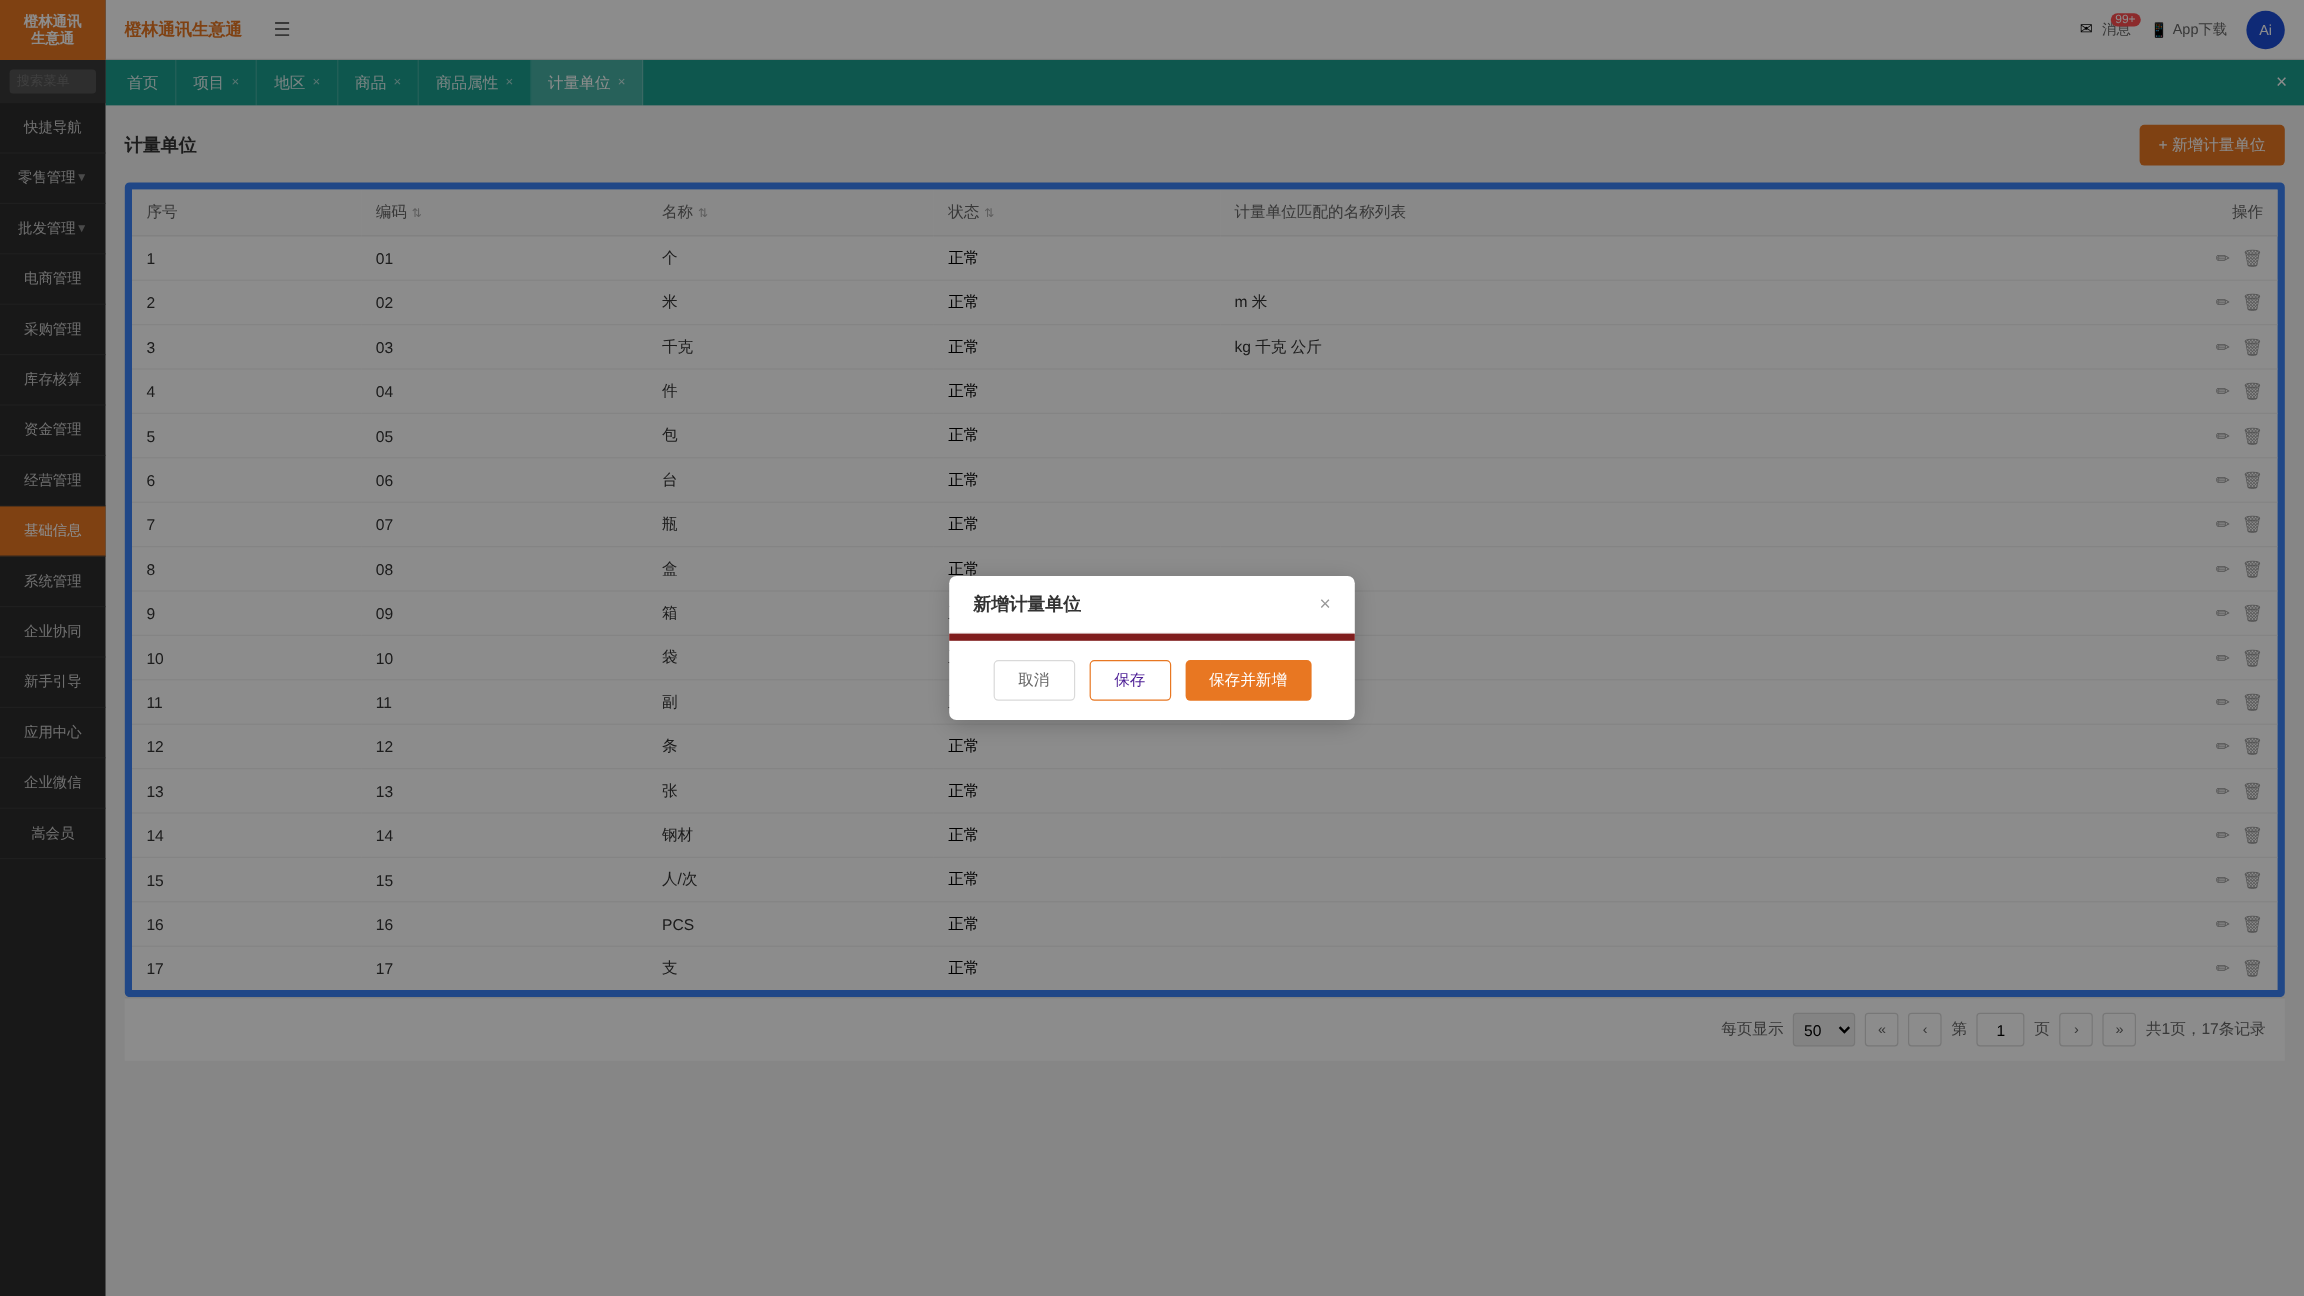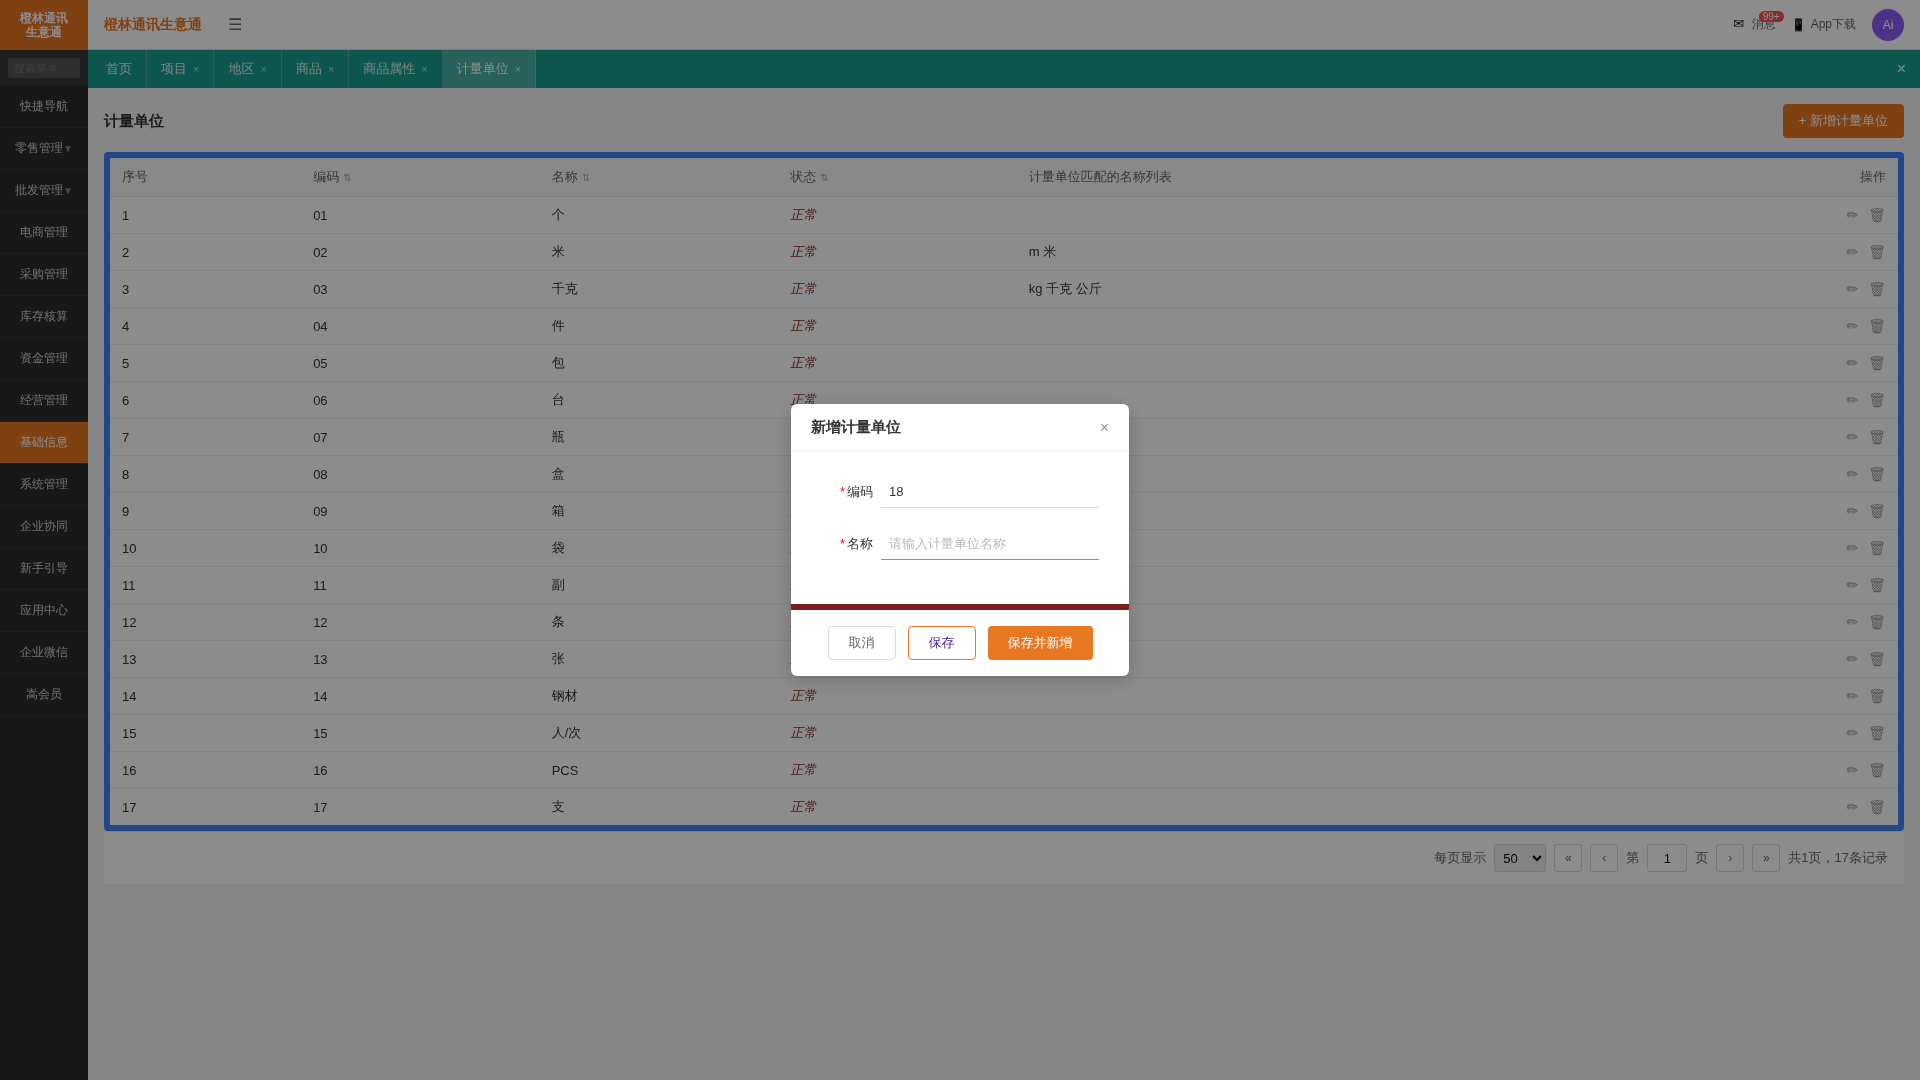--- a/index.html
+++ b/index.html
@@ -79,21 +79,21 @@
       border-bottom: 1px solid #e0e0e0;
       flex-shrink: 0;
     }
     .topbar-left { display: flex; align-items: center; gap: 26px; }
     .topbar-logo-placeholder { color: #e87722; font-size: 14px; font-weight: bold; }
     .topbar-collapse { cursor: pointer; color: #666; font-size: 16px; }
     .topbar-right { display: flex; align-items: center; gap: 16px; }
     .topbar-badge-area { position: relative; cursor: pointer; }
     .topbar-badge { background: #ff4d4f; color: white; font-size: 10px; border-radius: 10px; padding: 0 4px; position: absolute; top: -5px; right: -8px; }
     .topbar-app { color: #666; font-size: 12px; cursor: pointer; display: flex; align-items: center; gap: 4px; }
-    .topbar-avatar { width: 32px; height: 32px; border-radius: 50%; background: #8b5cf6; display: flex; align-items: center; justify-content: center; color: white; font-size: 12px; cursor: pointer; }
+    .topbar-avatar { width: 32px; height: 32px; border-radius: 50%; background: #1d4ed8; display: flex; align-items: center; justify-content: center; color: white; font-size: 12px; cursor: pointer; }
 
     
     .tabbar {
       background: #1a9e8e;
       display: flex;
       align-items: center;
       padding: 0 4px;
       height: 38px;
       flex-shrink: 0;
     }
@@ -162,21 +162,21 @@
       font-size: 13px;
     }
     th .sort-icon { color: #aaa; margin-left: 4px; font-size: 10px; }
     td {
       padding: 9px 12px;
       border-bottom: 1px solid #f0f0f0;
       color: #333;
       font-size: 13px;
     }
     tr:last-child td { border-bottom: none; }
-    .status-normal { color: #7f1d1d; font-style: italic; }
+    .status-normal { color: #000000; }
     .action-icons { display: flex; gap: 10px; }
     .action-icon { color: #999; cursor: pointer; font-size: 14px; }
 
     
     .pagination {
       display: flex;
       align-items: center;
       justify-content: flex-end;
       padding: 12px 16px;
       gap: 8px;
@@ -671,33 +671,19 @@
     </div>
   </div>
 </div>
 
 <div class="overlay">
   <div class="modal">
     <div class="modal-header">
       <div class="modal-title">新增计量单位</div>
       <div class="modal-close">×</div>
     </div>
-    <div class="modal-body">
-      <div class="form-item">
-        <div class="form-label">
-          <span class="required">*</span><span>编码</span>
-        </div>
-        <input class="form-input" type="text" value="18" style="">
-      </div>
-      <div class="form-item">
-        <div class="form-label">
-          <span class="required">*</span><span>名称</span>
-        </div>
-        <input class="form-input name-input" type="text" placeholder="请输入计量单位名称" style="">
-      </div>
-    </div>
     <div class="modal-footer">
       <button class="btn-cancel">取消</button>
       <button class="btn-save">保存</button>
       <button class="btn-save-new">保存并新增</button>
     </div>
   </div>
 </div>
 
 </body></html>

